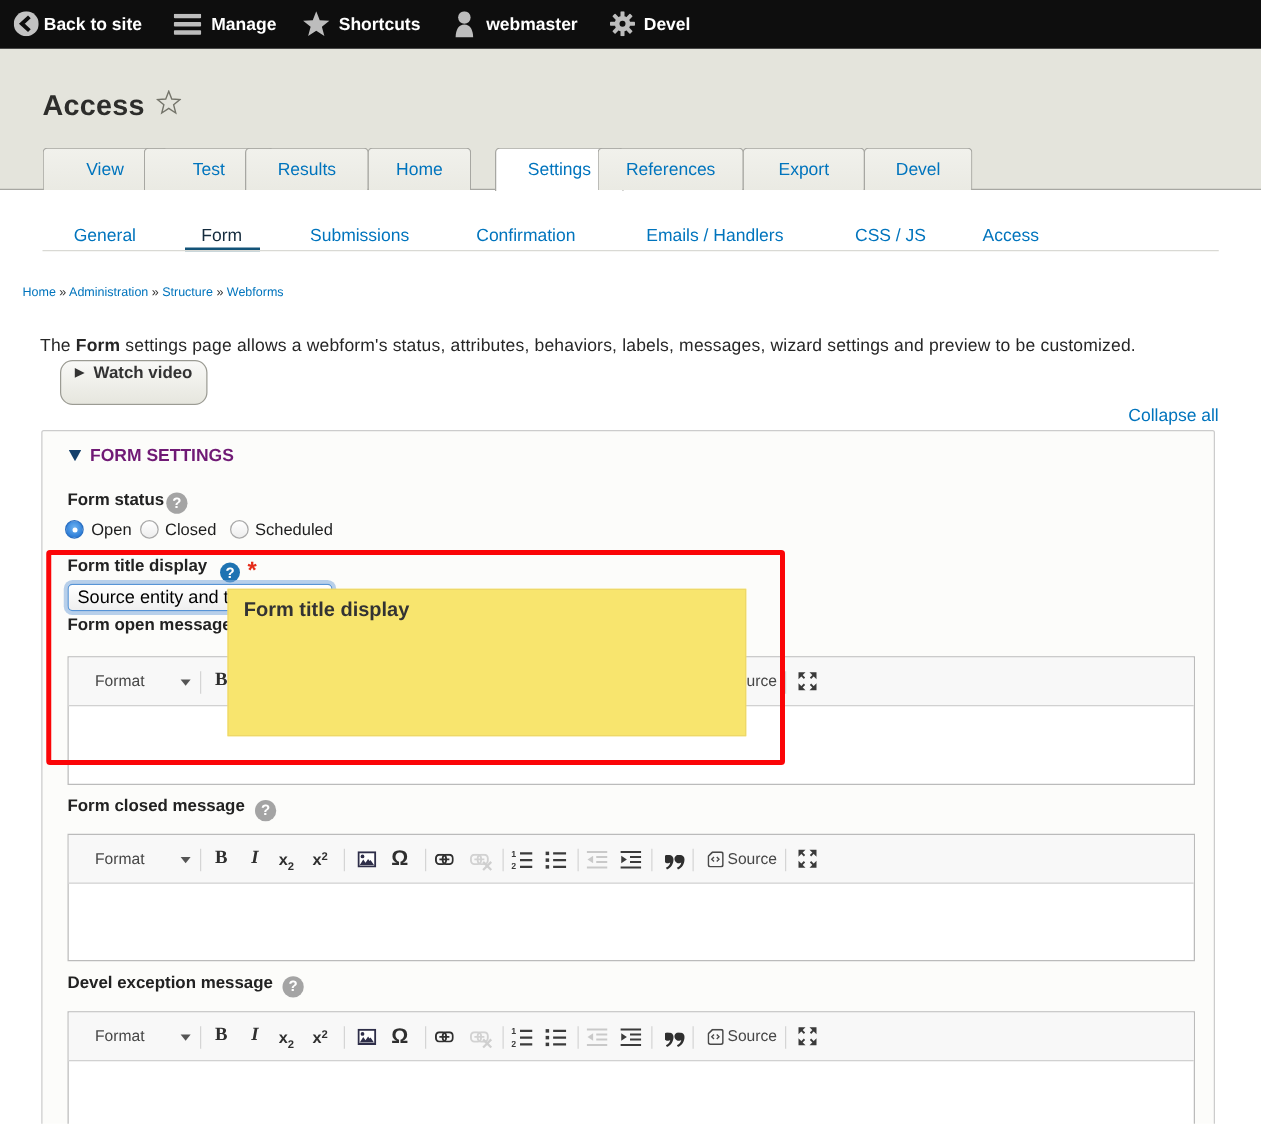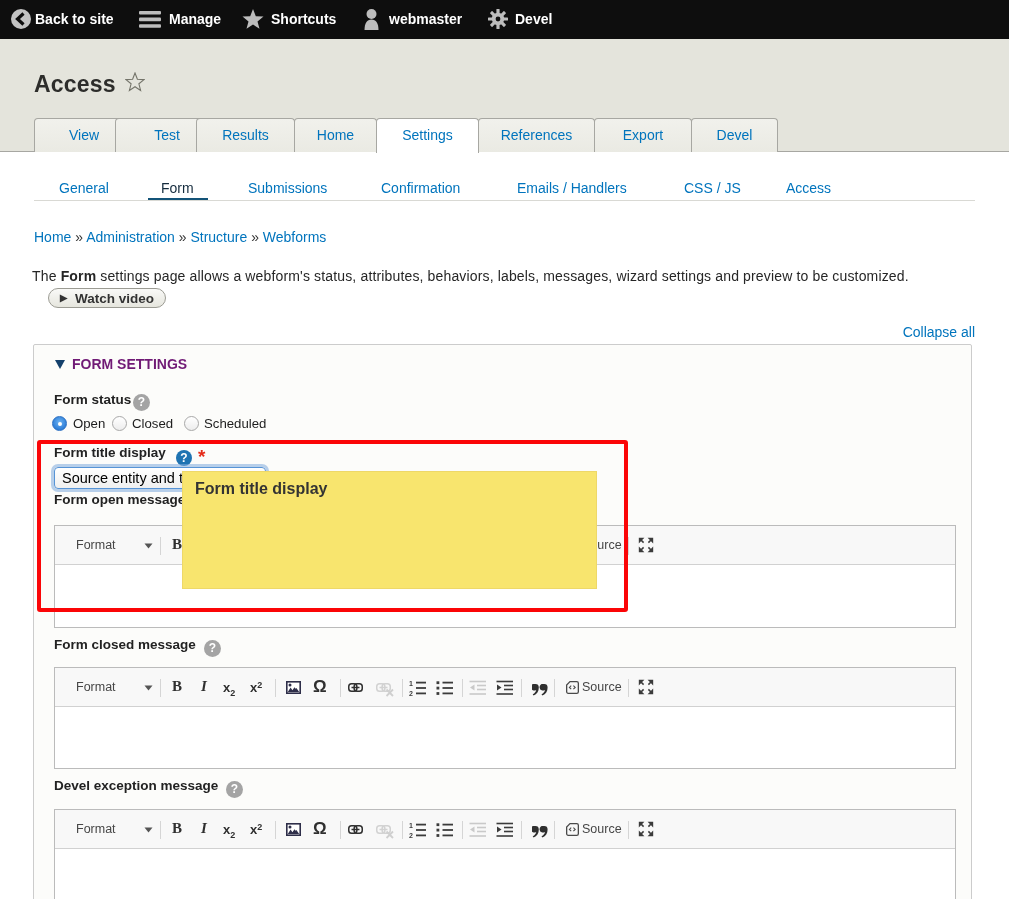--- a/index.html
+++ b/index.html
@@ -22,26 +22,26 @@
 .ptab.active { background:#fff; height:35px; }
 
 
 #stabs { position:absolute; top:0; left:0; }
 .stab { position:absolute; top:180px; font-size:14px; color:#0074bd; white-space:nowrap; }
 .stab.active { color:#142b3d; }
 #stab-underline { position:absolute; left:148px; top:198px; width:60px; height:3px; background:#135378; }
 #stab-rule { position:absolute; left:34px; top:200px; width:941px; height:1px; background:#d9d9d4; }
 
 
-#crumb { position:absolute; left:34px; top:229px; font-size:14px; color:#333; }
+#crumb { position:absolute; left:18px; top:229px; font-size:10px; color:#333; }
 #crumb a { color:#0074bd; }
 
 
 #desc { position:absolute; left:32px; top:268px; font-size:14px; letter-spacing:0.15px; color:#262626; white-space:nowrap; }
-#watch { position:absolute; left:48px; top:288px; width:118px; height:20px; border:1px solid #9b9b93; border-radius:10px; background:linear-gradient(#f9f9f7,#e6e6de); font-size:13.5px; font-weight:bold; color:#333; text-align:center; line-height:18px; }
+#watch { position:absolute; left:48px; top:288px; width:118px; height:36px; border:1px solid #9b9b93; border-radius:10px; background:linear-gradient(#f9f9f7,#e6e6de); font-size:13.5px; font-weight:bold; color:#333; text-align:center; line-height:18px; }
 #collapse { position:absolute; right:34px; top:324px; font-size:14px; color:#0074bd; }
 
 
 #fs { position:absolute; left:33px; top:344px; width:939px; height:700px; background:#fcfcfa; border:1px solid #ccc; border-radius:2px; }
 .lbl { position:absolute; font-size:13.5px; font-weight:bold; color:#222; white-space:nowrap; }
 #summary { position:absolute; left:21px; top:11px; font-size:14px; font-weight:bold; color:#701a75; letter-spacing:0; }
 #summary svg { margin-right:7px; }
 
 
 .radio { position:absolute; width:15px; height:15px; border-radius:50%; }
@@ -124,21 +124,21 @@
   <svg id="hstar" width="20" height="20" viewBox="0 0 20 20">
       <path d="M10 1 L12.4 7.2 L19 7.6 L13.9 11.8 L15.6 18.4 L10 14.7 L4.4 18.4 L6.1 11.8 L1 7.6 L7.6 7.2 Z" fill="none" stroke="#74746a" stroke-width="1.1"></path>
     </svg>
 </div>
 
 <div class="ptabs">
   <a class="ptab" style="left:0;width:100px">View</a>
   <a class="ptab" style="left:81px;width:104px">Test</a>
   <a class="ptab" style="left:162px;width:99px">Results</a>
   <a class="ptab" style="left:260px;width:83px">Home</a>
-  <a class="ptab active" style="left:342px;width:103px">Settings</a>
+  <a class="ptab active" style="left:362px;width:103px">Settings</a>
   <a class="ptab" style="left:444px;width:117px">References</a>
   <a class="ptab" style="left:560px;width:98px">Export</a>
   <a class="ptab" style="left:657px;width:87px">Devel</a>
 </div>
 
 <div id="stabs">
   <a class="stab" style="left:59px">General</a>
   <a class="stab active" style="left:161px">Form</a>
   <a class="stab" style="left:248px">Submissions</a>
   <a class="stab" style="left:381px">Confirmation</a>

